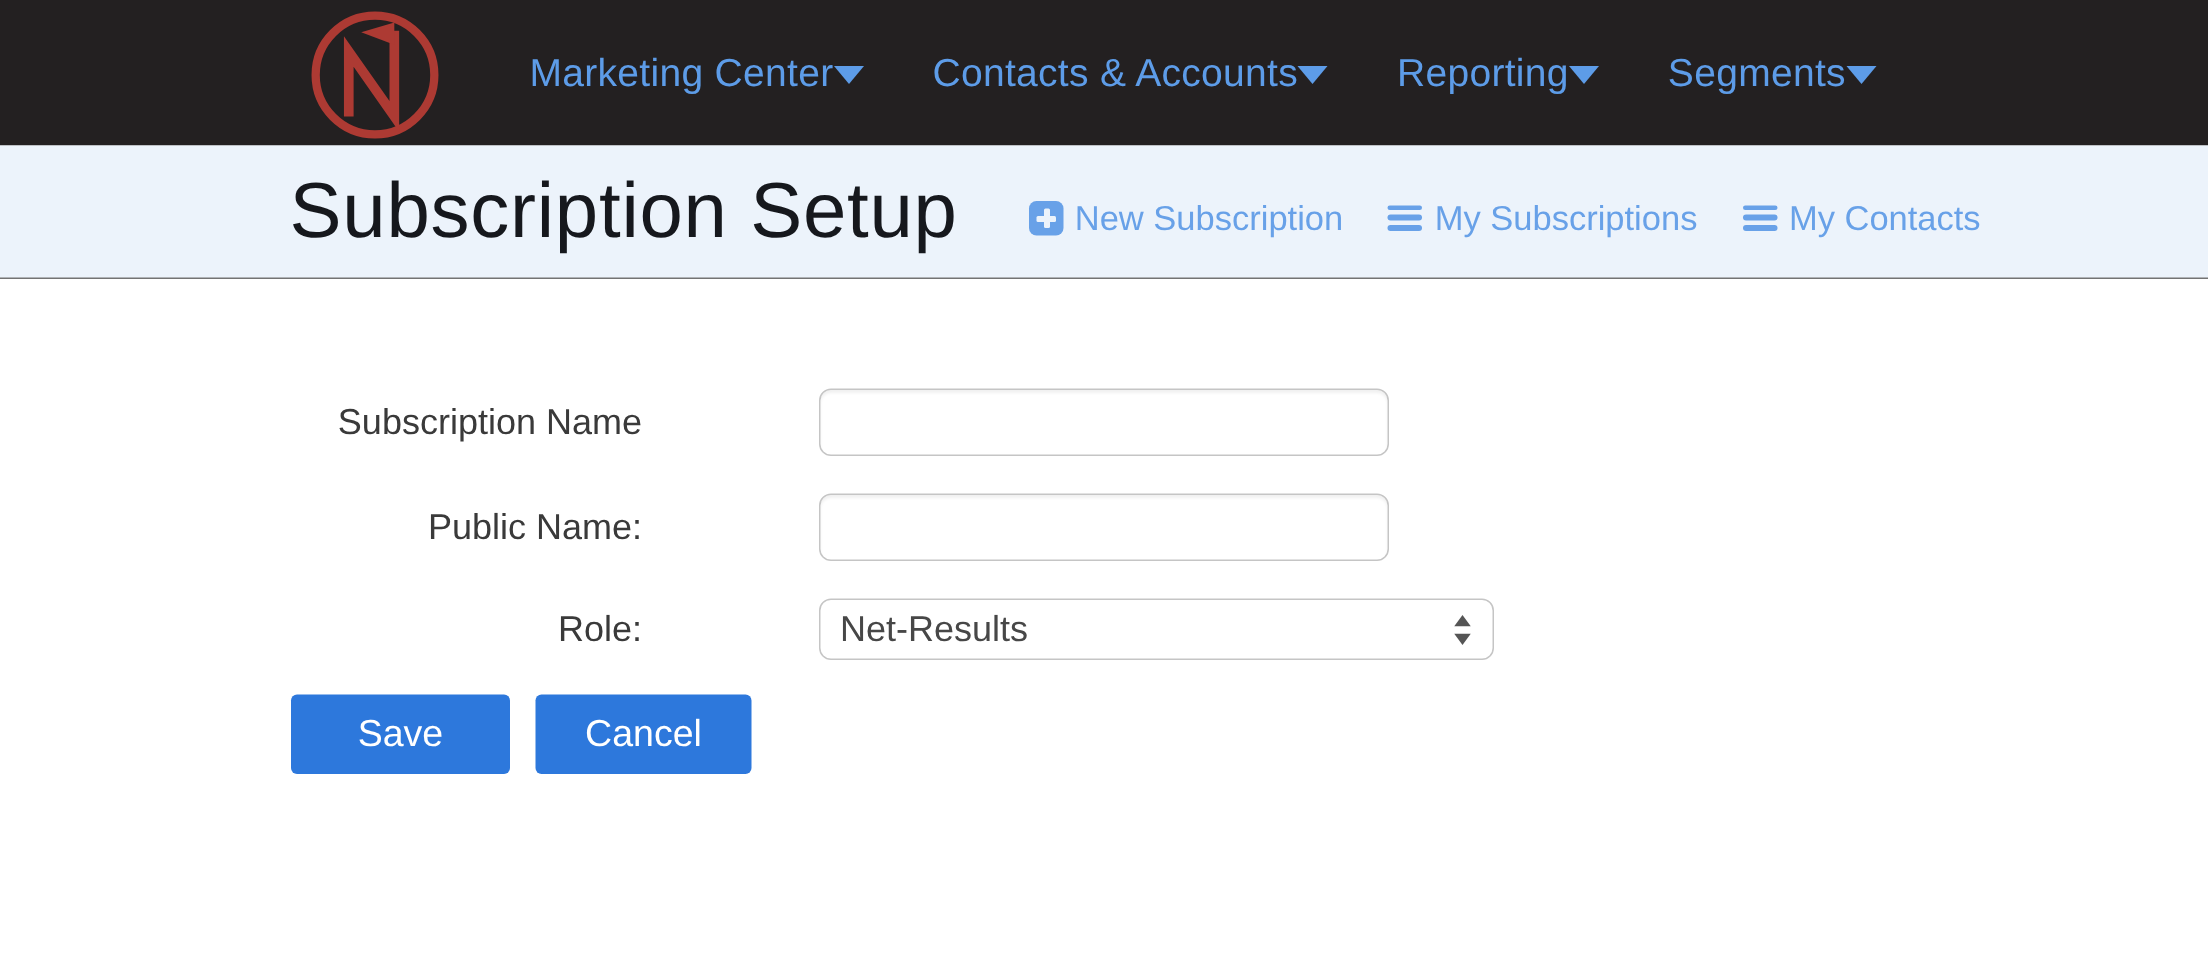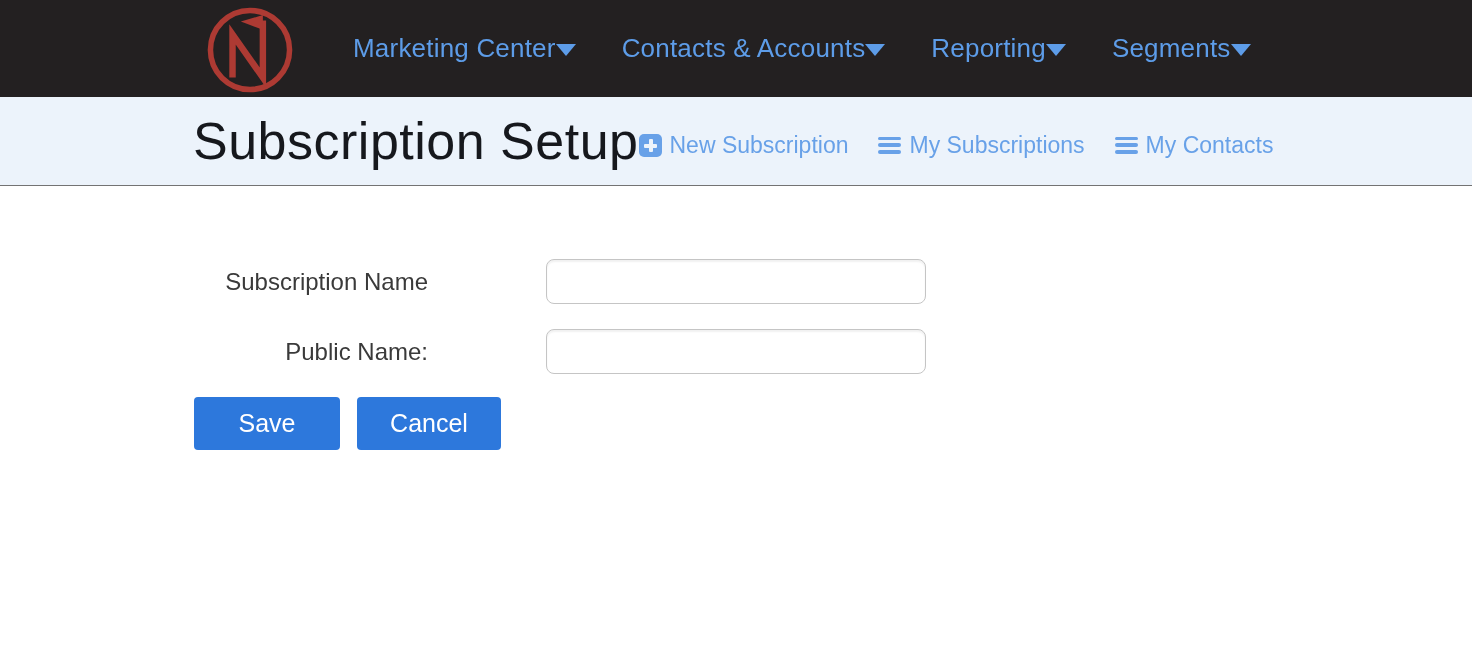--- a/index.html
+++ b/index.html
@@ -13,21 +13,21 @@
   .nav-item { display:flex; align-items:center; cursor:pointer;
               color:#5d9ce8; font-size:26px; font-weight:500; letter-spacing:0.2px; }
   .caret { width:0; height:0; border-left:10px solid transparent;
            border-right:10px solid transparent; border-top:12px solid #5d9ce8; margin-top:3px; }
 
   
   .subheader { height:89px; background:#ecf3fb; border-bottom:1px solid #737373;
                display:flex; align-items:center; padding-left:193px; }
   .page-title { font-size:52px; font-weight:400; color:#16181d; letter-spacing:0.5px;
                 white-space:nowrap; }
-  .header-links { display:flex; align-items:center; gap:30px; margin-top:8px; }
+  .header-links { display:flex; align-items:center; margin-left:47px; gap:30px; margin-top:8px; }
   .header-link { display:flex; align-items:center; gap:8px; cursor:pointer;
                  color:#68a1e8; font-size:23px; font-weight:500; white-space:nowrap; }
   .plus-icon { width:23px; height:23px; background:#68a1e8; border-radius:5px;
                position:relative; flex:none; }
   .plus-icon::before, .plus-icon::after { content:""; position:absolute; background:#ecf3fb; }
   .plus-icon::before { left:5px; right:5px; top:10px; height:4px; border-radius:1px; }
   .plus-icon::after  { top:5px; bottom:5px; left:10px; width:4px; border-radius:1px; }
   .burger-icon { width:23px; height:17px; display:flex; flex-direction:column;
                  justify-content:space-between; flex:none; }
   .burger-icon i { display:block; height:3.6px; background:#68a1e8; border-radius:2px; }
@@ -120,19 +120,32 @@
     <div class="control-gap"></div>
     <input class="text-input" type="text" placeholder="" style="">
   </div>
 
   <div class="form-row">
     <div class="form-label">Public Name:</div>
     <div class="control-gap"></div>
     <input class="text-input" type="text" placeholder="" style="">
   </div>
 
+  <div class="form-row">
+    <div class="form-label">Role:</div>
+    <div class="control-gap"></div>
+    <div class="select-wrap">
+      <select class="role-select">
+        <option>Net-Results</option>
+      </select>
+      <svg class="select-arrows" width="14" height="22" viewBox="0 0 14 22">
+        <path d="M7 1 L12.5 8.5 L1.5 8.5 Z" fill="#555"></path>
+        <path d="M7 21 L1.5 13.5 L12.5 13.5 Z" fill="#555"></path>
+      </svg>
+    </div>
+  </div>
 
   <div class="button-row">
     <button class="btn btn-save">Save</button>
     <button class="btn btn-cancel">Cancel</button>
   </div>
 
 </div>
 
 </body></html>

